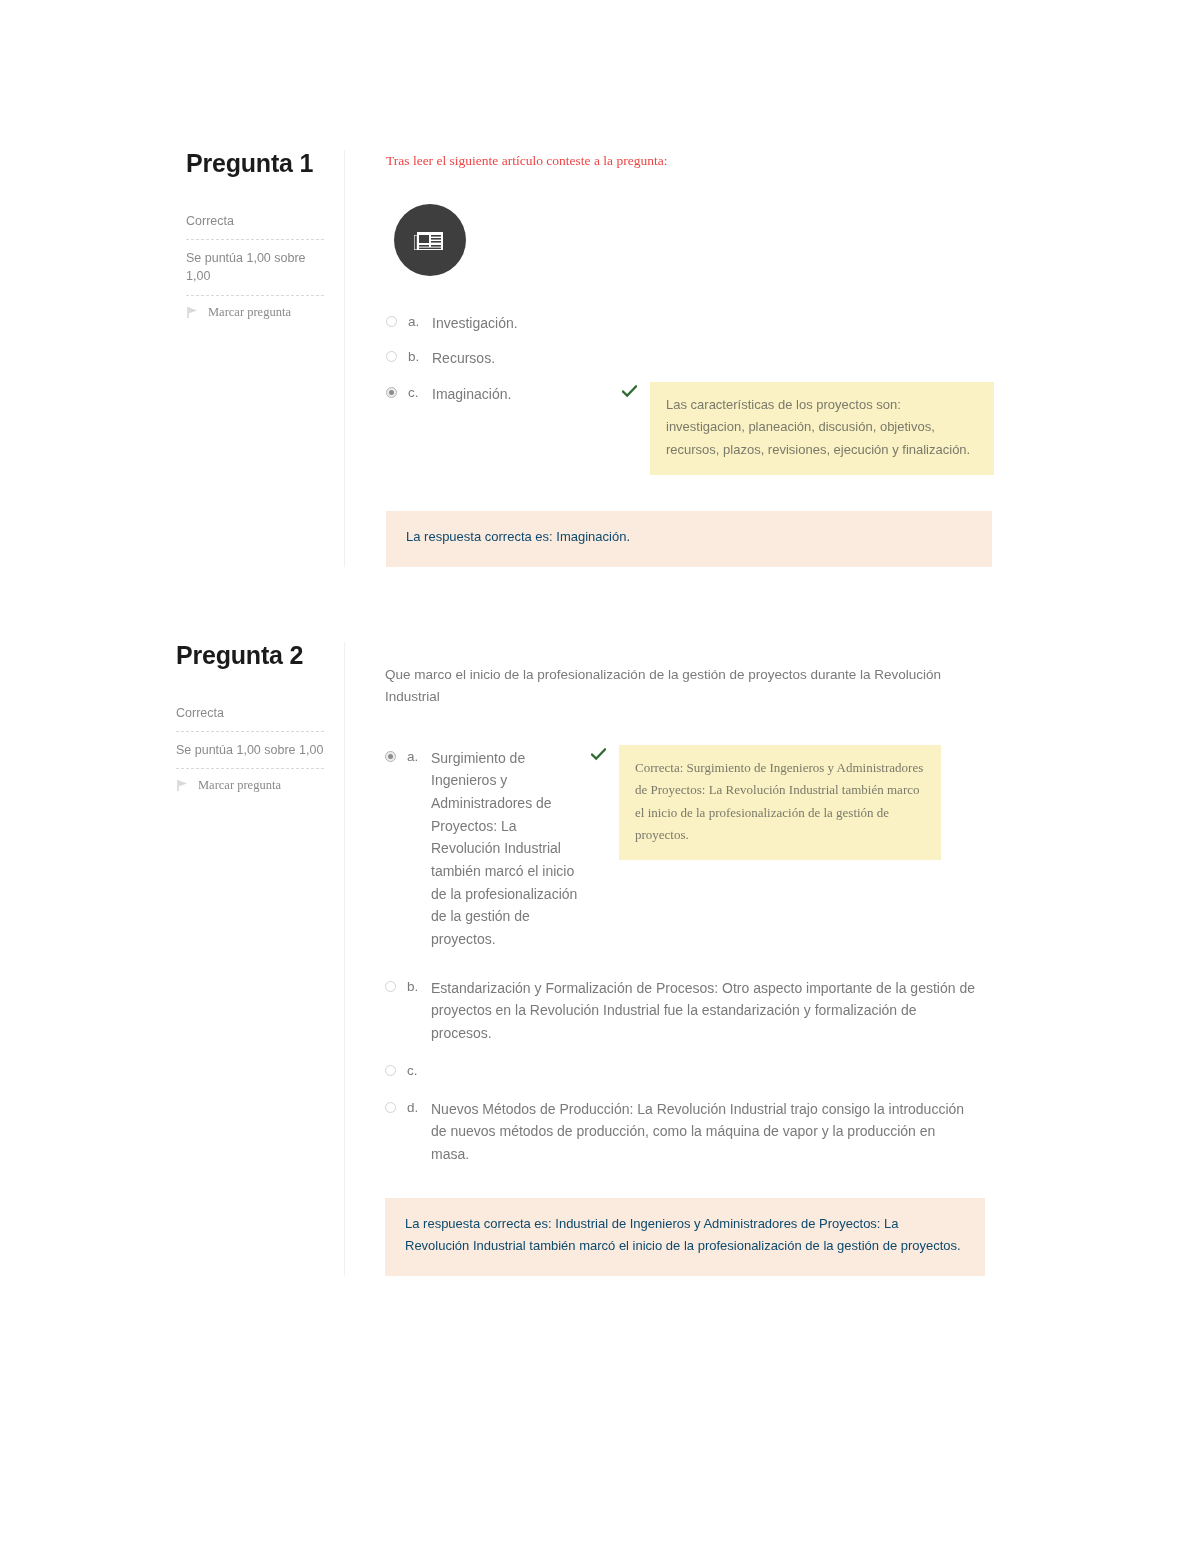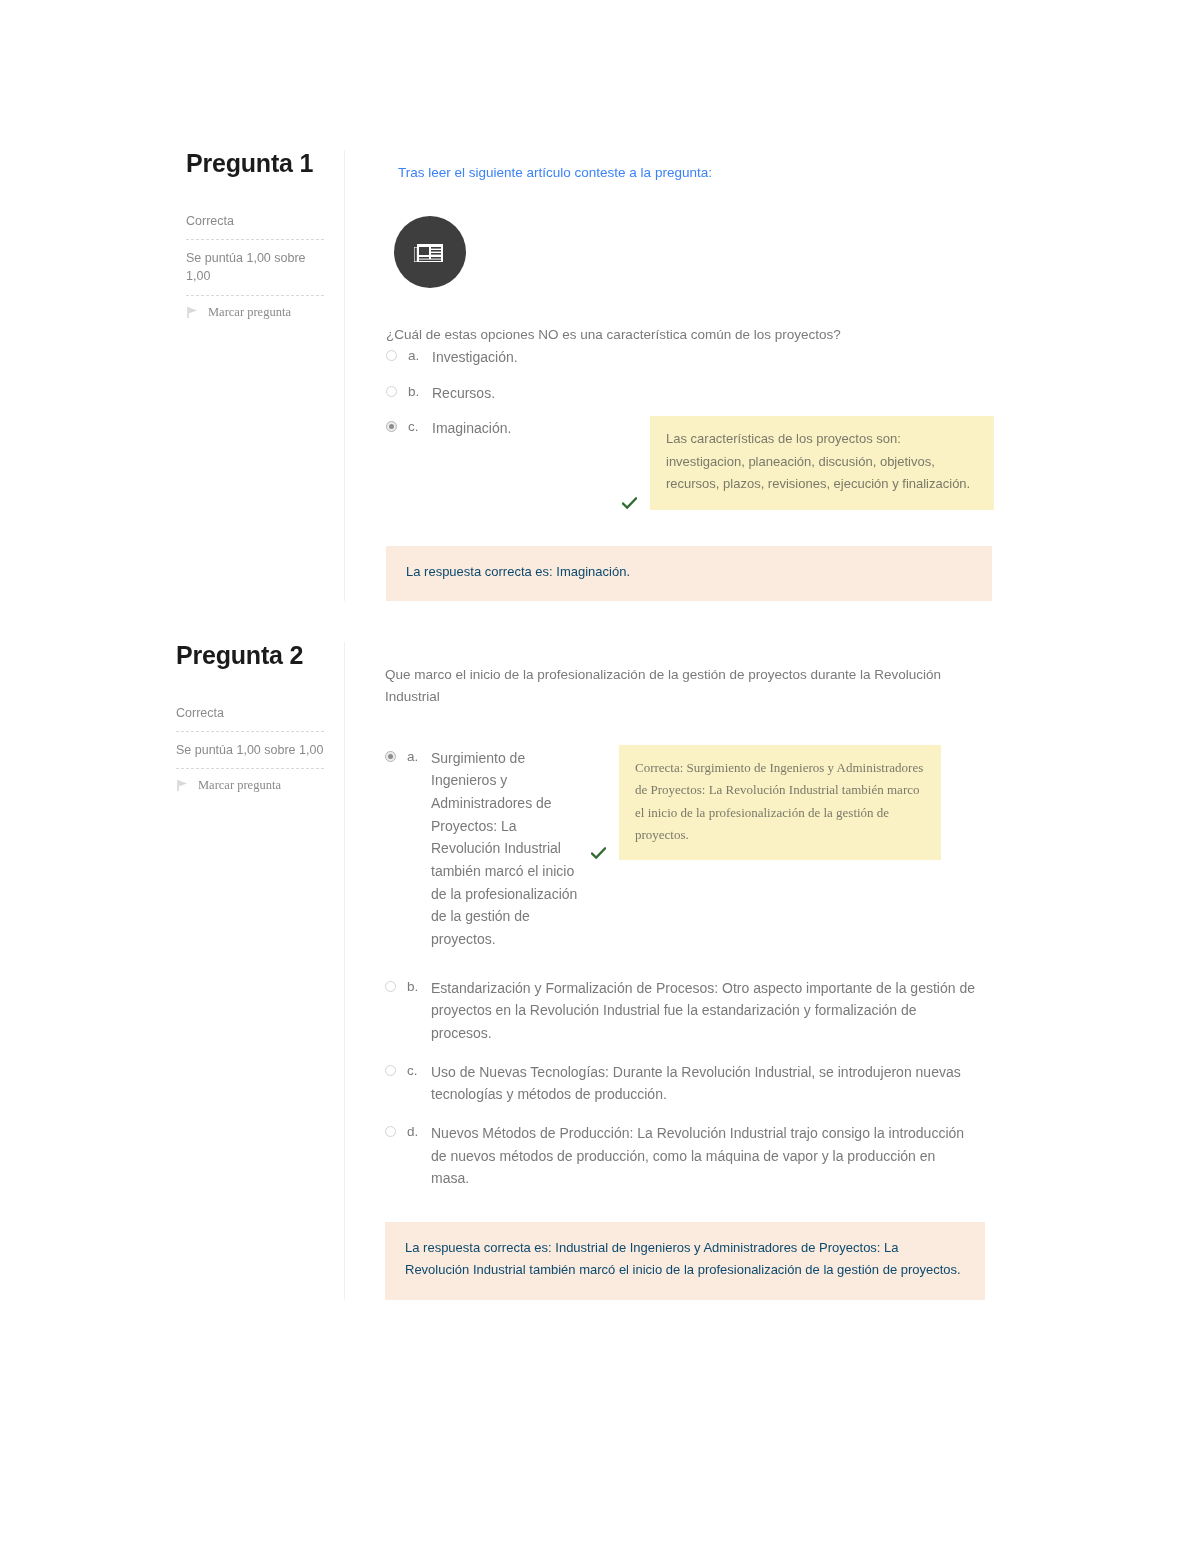--- a/index.html
+++ b/index.html
@@ -87,22 +87,23 @@
     height: 13px;
     position: relative;
     flex: 0 0 13px;
   }
   .flag-icon svg { display: block; }
 
   
   .q-intro {
     font-size: 13.5px;
     line-height: 1.6;
-    color: #3b82f6;
-    margin: 12px;
+    color: #ef4444;
+    margin: 0;
+    font-family: Liberation Serif, serif;
   }
   .q-stem {
     font-size: 13.5px;
     line-height: 1.65;
     color: #7a7a7a;
     margin: 0;
   }
   .media-icon {
     width: 72px;
     height: 72px;
@@ -161,21 +162,21 @@
   }
   .opt-text {
     font-size: 14px;
     color: #7a7a7a;
     line-height: 1.62;
   }
 
   
   .fb-inline {
     display: flex;
-    align-items: flex-end;
+    align-items: flex-start;
     margin-left: 22px;
     margin-top: 2px;
   }
   .check-icon {
     flex: 0 0 auto;
     margin-right: 13px;
     margin-top: 3px;
   }
   .check-icon svg { display: block; }
   .fb-yellow {
@@ -231,21 +232,20 @@
           <rect x="9" y="15" width="10" height="8" fill="#3e3e3e"></rect>
           <rect x="21" y="15" width="10" height="1.6" fill="#3e3e3e"></rect>
           <rect x="21" y="18" width="10" height="1.6" fill="#3e3e3e"></rect>
           <rect x="21" y="21" width="10" height="1.6" fill="#3e3e3e"></rect>
           <rect x="9" y="25" width="10" height="1.6" fill="#3e3e3e"></rect>
           <rect x="21" y="25" width="10" height="1.6" fill="#3e3e3e"></rect>
           <rect x="9" y="27.6" width="22" height="1.4" fill="#3e3e3e"></rect>
         </svg>
       </div>
 
-      <p class="q-stem">¿Cuál de estas opciones NO es una característica común de los proyectos?</p>
 
 
       <ul class="opt-list">
         <li class="opt">
           <span class="radio"></span>
           <span class="opt-letter">a.</span>
           <span class="opt-text">Investigación.</span>
         </li>
         <li class="opt">
           <span class="radio"></span>
@@ -315,21 +315,20 @@
 
         <li class="opt" style="margin-top:26px;">
           <span class="radio"></span>
           <span class="opt-letter">b.</span>
           <span class="opt-text" style="width:545px;">Estandarización y Formalización de Procesos: Otro aspecto importante de la gestión de proyectos en la Revolución Industrial fue la estandarización y formalización de procesos.</span>
         </li>
 
         <li class="opt" style="margin-top:16px;">
           <span class="radio"></span>
           <span class="opt-letter">c.</span>
-          <span class="opt-text" style="width:545px;">Uso de Nuevas Tecnologías: Durante la Revolución Industrial, se introdujeron nuevas tecnologías y métodos de producción.</span>
         </li>
 
         <li class="opt" style="margin-top:16px;">
           <span class="radio"></span>
           <span class="opt-letter">d.</span>
           <span class="opt-text" style="width:545px;">Nuevos Métodos de Producción: La Revolución Industrial trajo consigo la introducción de nuevos métodos de producción, como la máquina de vapor y la producción en masa.</span>
         </li>
       </ul>
 
       <div class="fb-peach" style="width:600px; margin-top:32px;">La respuesta correcta es: Industrial de Ingenieros y Administradores de Proyectos: La Revolución Industrial también marcó el inicio de la profesionalización de la gestión de proyectos.</div>

